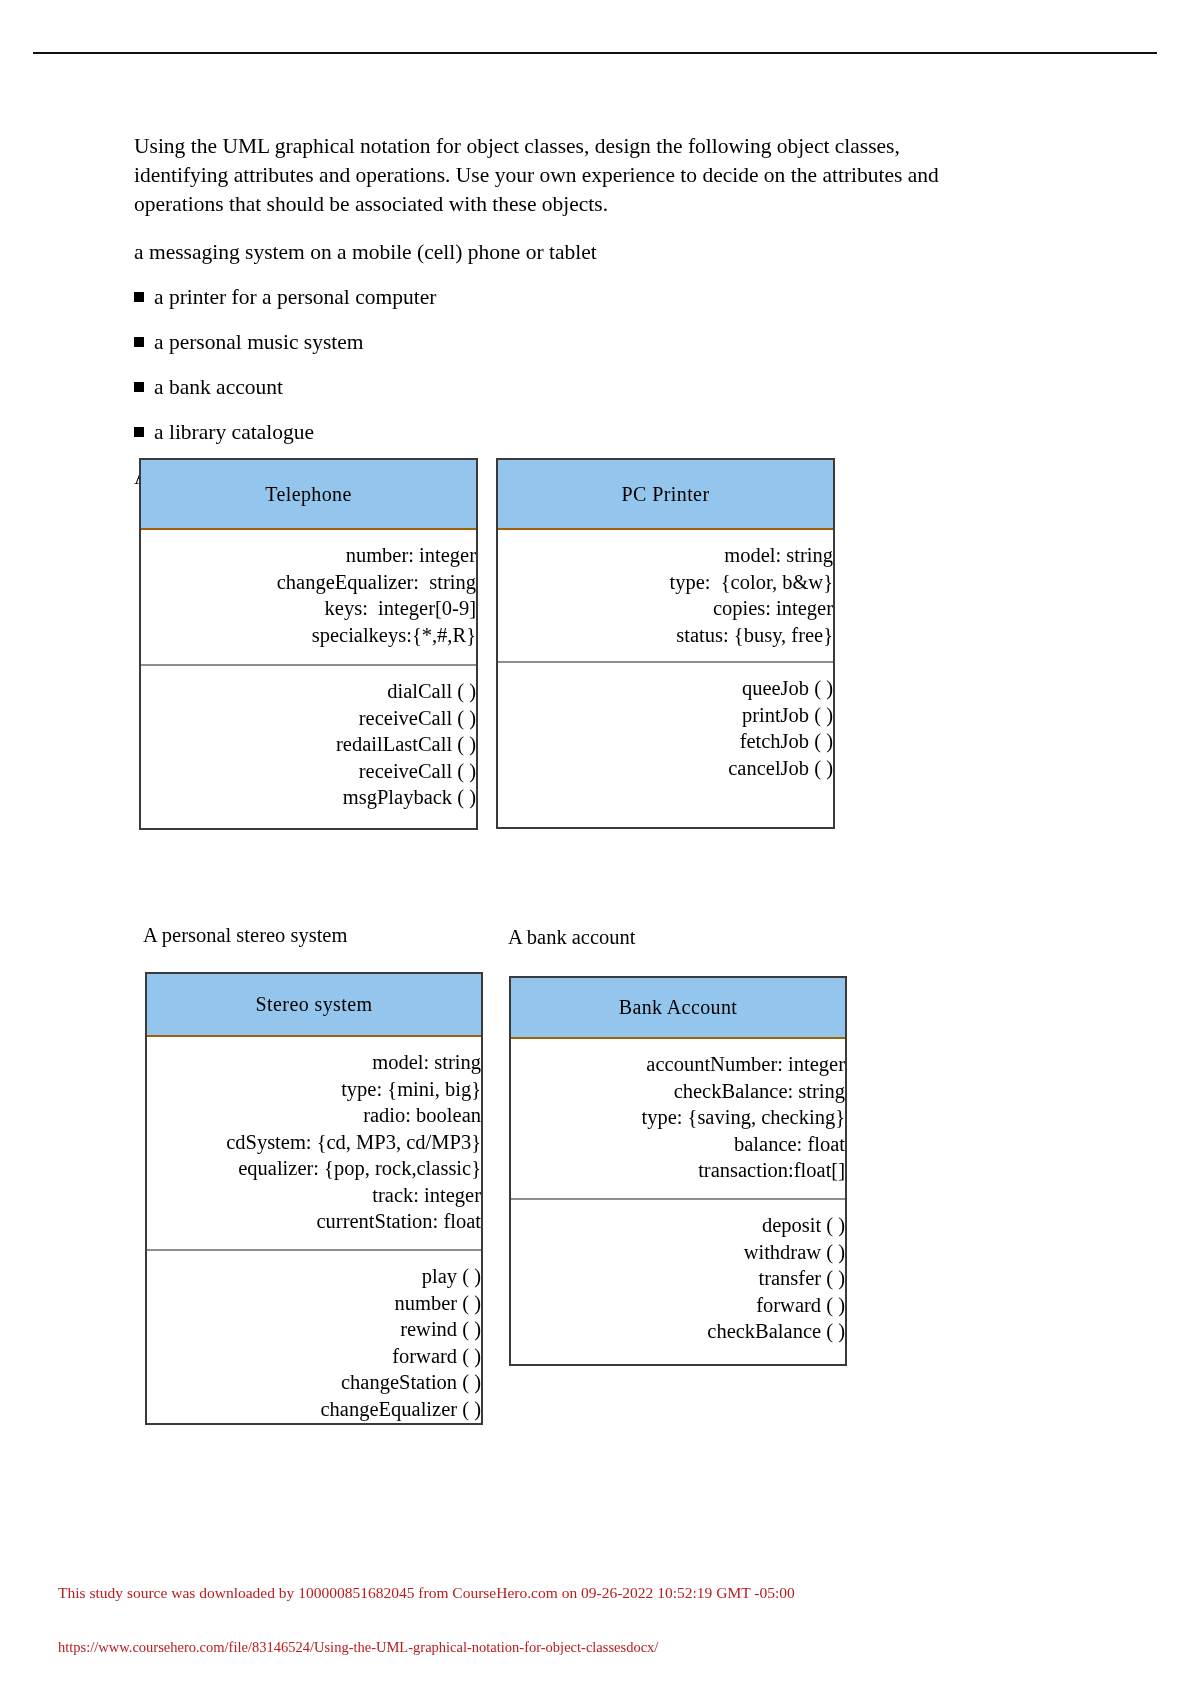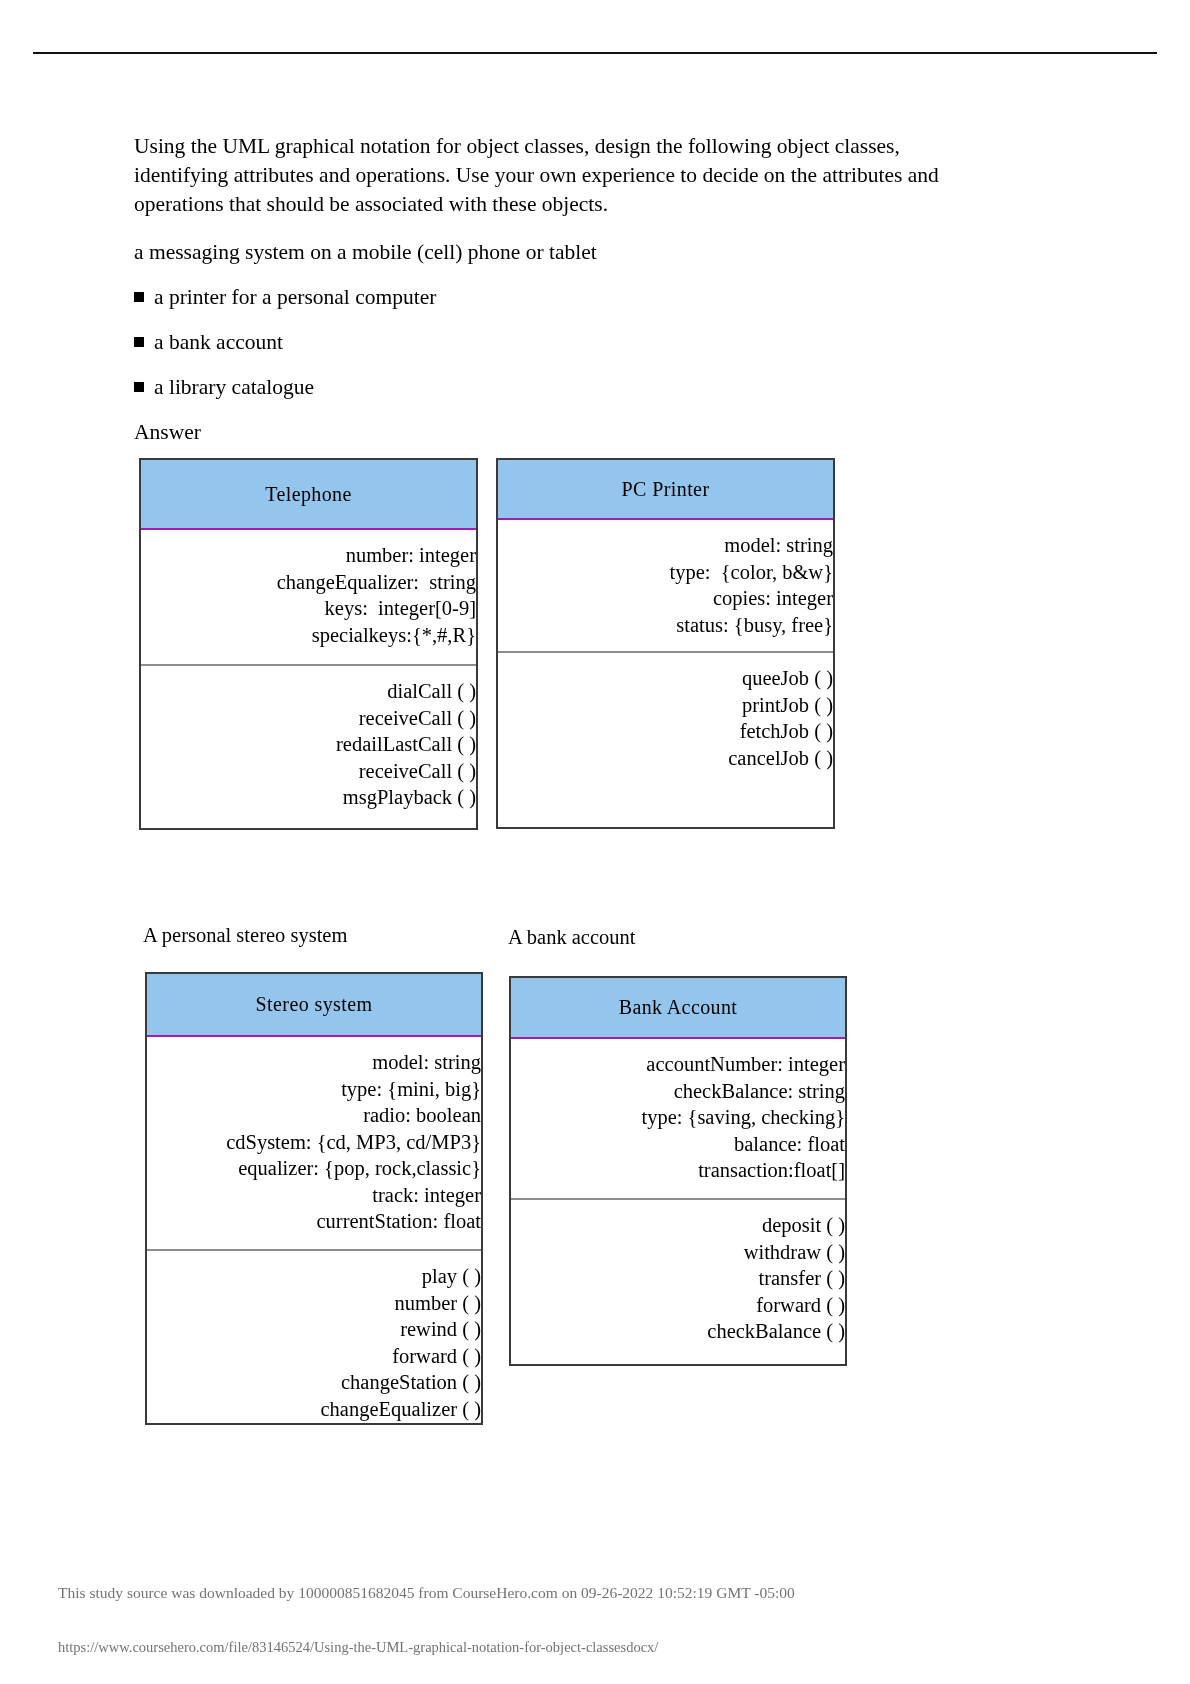--- a/index.html
+++ b/index.html
@@ -72,21 +72,21 @@
 
   
   .uml-box {
     position: absolute;
     border: 2px solid #3a3a3a;
     background: #ffffff;
     box-sizing: border-box;
   }
   .uml-header {
     background: #93c5ed;
-    border-bottom: 2px solid #a21caf;
+    border-bottom: 2px solid #a16207;
     text-align: center;
     font-size: 20px;
     letter-spacing: 0.4px;
     box-sizing: border-box;
     display: flex;
     align-items: center;
     justify-content: center;
   }
   .uml-section {
     box-sizing: border-box;
@@ -102,21 +102,21 @@
     white-space: pre;
   }
 
   
   #box-telephone   { left: 139px; top: 458px;  width: 339px; height: 372px; }
   #box-telephone .uml-header  { height: 70px; }
   #box-telephone .attrs       { height: 136px; }
   #box-telephone .ops         { height: 162px; }
 
   #box-pcprinter   { left: 496px; top: 458px;  width: 339px; height: 371px; }
-  #box-pcprinter .uml-header  { height: 60px; text-align: center; }
+  #box-pcprinter .uml-header  { height: 70px; text-align: center; }
   #box-pcprinter .attrs       { height: 133px; }
   #box-pcprinter .ops         { height: 164px; margin-left: 28px; }
 
   #box-stereo      { left: 145px; top: 972px;  width: 338px; height: 453px; }
   #box-stereo .uml-header     { height: 63px; }
   #box-stereo .attrs          { height: 214px; }
   #box-stereo .ops            { height: 172px; }
 
   #box-bank        { left: 509px; top: 976px;  width: 338px; height: 390px; }
   #box-bank .uml-header       { height: 61px; }
@@ -130,39 +130,43 @@
     line-height: 26px;
   }
   #caption-stereo { left: 143px; top: 922px; }
   #caption-bank   { left: 508px; top: 924px; }
 
   
   .footer-line {
     position: absolute;
     font-size: 15.5px;
     line-height: 20px;
-    color: #737373;
+    color: #b91c1c;
     white-space: nowrap;
   }
   #footer-download { left: 58px; top: 1583px; }
   #footer-url      { left: 58px; top: 1637px; font-size: 14.5px; }
 </style>
 </head>
 <body>
 
 <div class="top-rule"></div>
 
 <div class="prose">
   <p class="para-intro">Using the UML graphical notation for object classes, design the following object classes, identifying attributes and operations. Use your own experience to decide on the attributes and operations that should be associated with these objects.</p>
 
   <p class="para-plain">a messaging system on a mobile (cell) phone or tablet</p>
 
   <div class="bullet-row">
     <span class="bullet-mark"></span>
     <span class="bullet-text">a printer for a personal computer</span>
+  </div>
+  <div class="bullet-row">
+    <span class="bullet-mark"></span>
+    <span class="bullet-text">a personal music system</span>
   </div>
   <div class="bullet-row">
     <span class="bullet-mark"></span>
     <span class="bullet-text">a bank account</span>
   </div>
   <div class="bullet-row">
     <span class="bullet-mark"></span>
     <span class="bullet-text">a library catalogue</span>
   </div>
 

